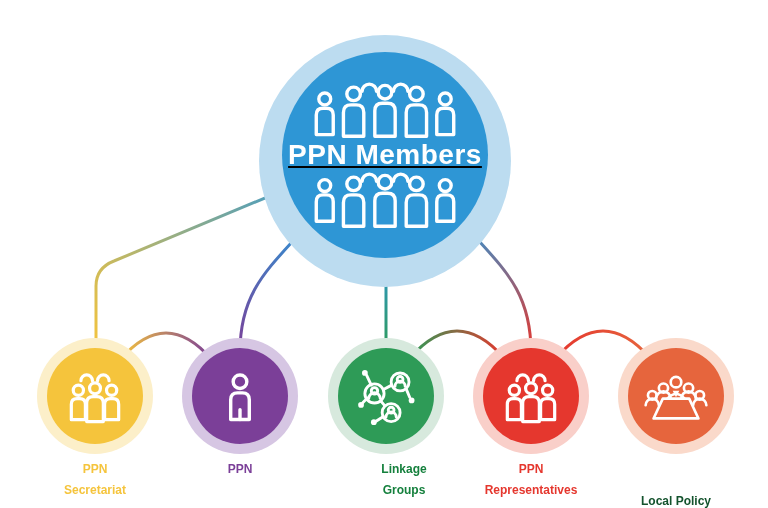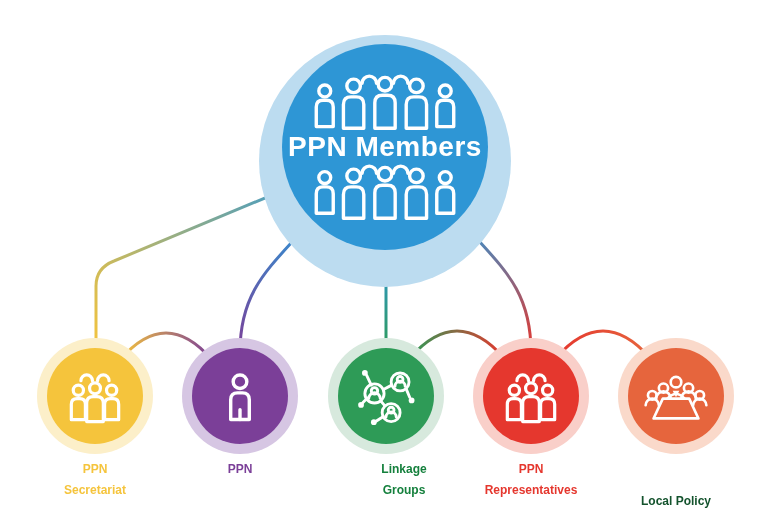--- a/index.html
+++ b/index.html
@@ -4,21 +4,21 @@
 <style>
   html,body{margin:0;padding:0;background:#ffffff;}
   .canvas{
     position:relative;width:768px;height:508px;background:#ffffff;
     font-family:"Liberation Sans", sans-serif;overflow:hidden;
   }
   .connector-layer{position:absolute;left:0;top:0;width:768px;height:508px;}
   .halo{position:absolute;border-radius:50%;}
   .circle{position:absolute;border-radius:50%;display:flex;align-items:center;justify-content:center;flex-direction:column;}
   .main-halo{left:259px;top:35px;width:252px;height:252px;}
-  .main-circle{left:282px;top:44px;width:206px;height:206px;}
+  .main-circle{left:282px;top:52px;width:206px;height:206px;text-decoration:underline;}
   .main-title{
     color:#ffffff;font-weight:bold;font-size:28px;letter-spacing:.5px;
     line-height:30px;margin:2px 0;white-space:nowrap;
   }
   .sub-halo{top:338px;width:116px;height:116px;}
   .sub-circle{top:348px;width:96px;height:96px;}
   .node-label{
     position:absolute;top:459px;width:160px;text-align:center;
     font-weight:bold;font-size:12px;line-height:21px;
   }

